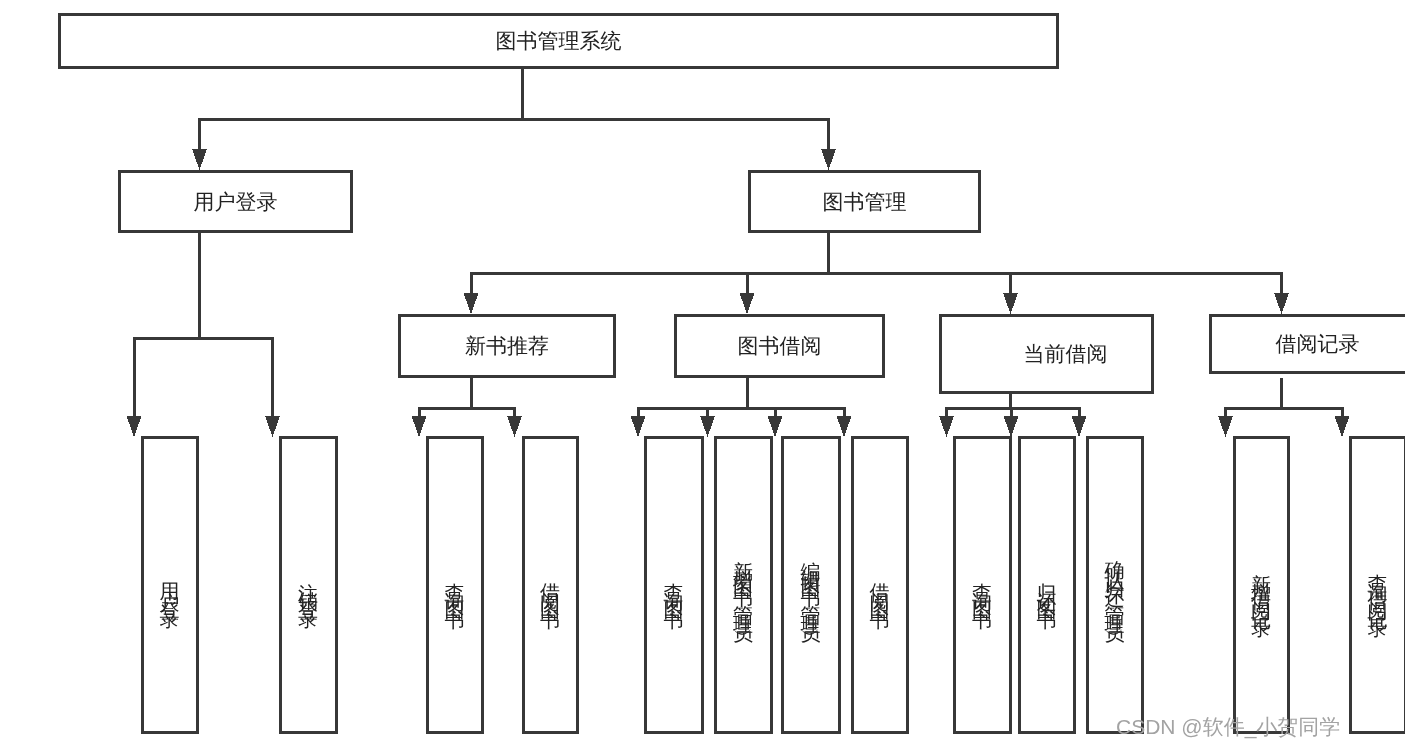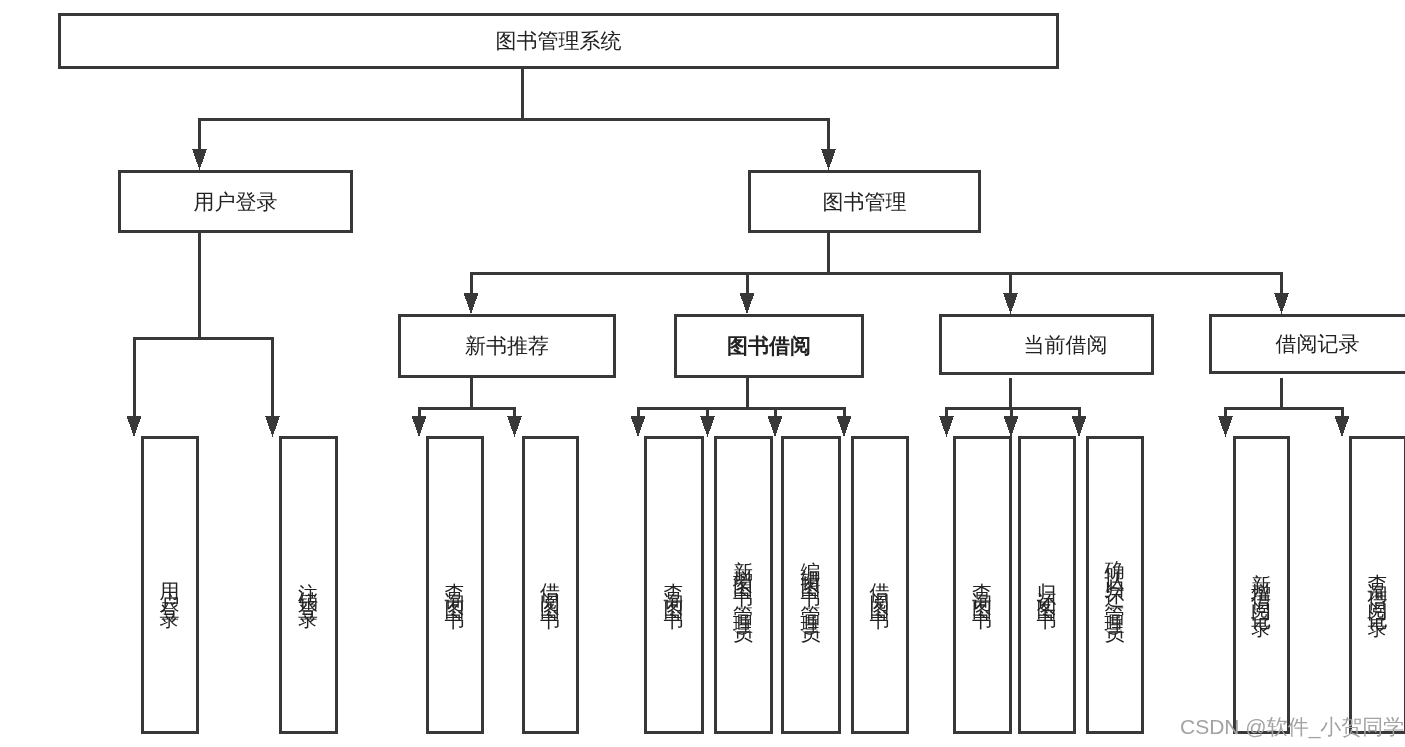--- a/index.html
+++ b/index.html
@@ -41,21 +41,21 @@
     white-space: normal;
   }
   .vtext {
     writing-mode: vertical-rl;
     text-orientation: mixed;
     letter-spacing: 9px;
     line-height: 1.1;
   }
   .watermark {
     position: absolute;
-    left: 1180px;
+    left: 1116px;
     top: 713px;
     font-size: 21px;
     color: #a3a3a3;
     white-space: nowrap;
     z-index: 5;
   }
 </style>
 </head>
 <body>
 
@@ -138,24 +138,24 @@
   <div class="box" style="left:82px; top:170px; width:235px; height:63px;">
     <span>用户登录</span>
   </div>
   <div class="box" style="left:362px; top:314px; width:218px; height:64px;">
     <span>新书推荐</span>
   </div>
 
   <div class="box" style="left:712px; top:170px; width:233px; height:63px;">
     <span>图书管理</span>
   </div>
-  <div class="box" style="left:638px; top:314px; width:190px; height:64px;font-weight:bold;">
+  <div class="box" style="left:638px; top:314px; width:211px; height:64px;">
     <span>图书借阅</span>
   </div>
-  <div class="box" style="left:903px; top:314px; width:215px; height:61px;padding-left:38px;">
+  <div class="box" style="left:903px; top:314px; width:215px; height:80px;padding-left:38px;">
     <span>当前借阅</span>
   </div>
   <div class="box" style="left:1173px; top:314px; width:217px; height:60px;">
     <span>借阅记录</span>
   </div>
 
   <div class="box vbox" style="left:105px; top:436px; width:58px; height:298px;">
     <span class="vtext">用户登录</span>
   </div>
   <div class="box vbox" style="left:243px; top:436px; width:59px; height:298px;">

